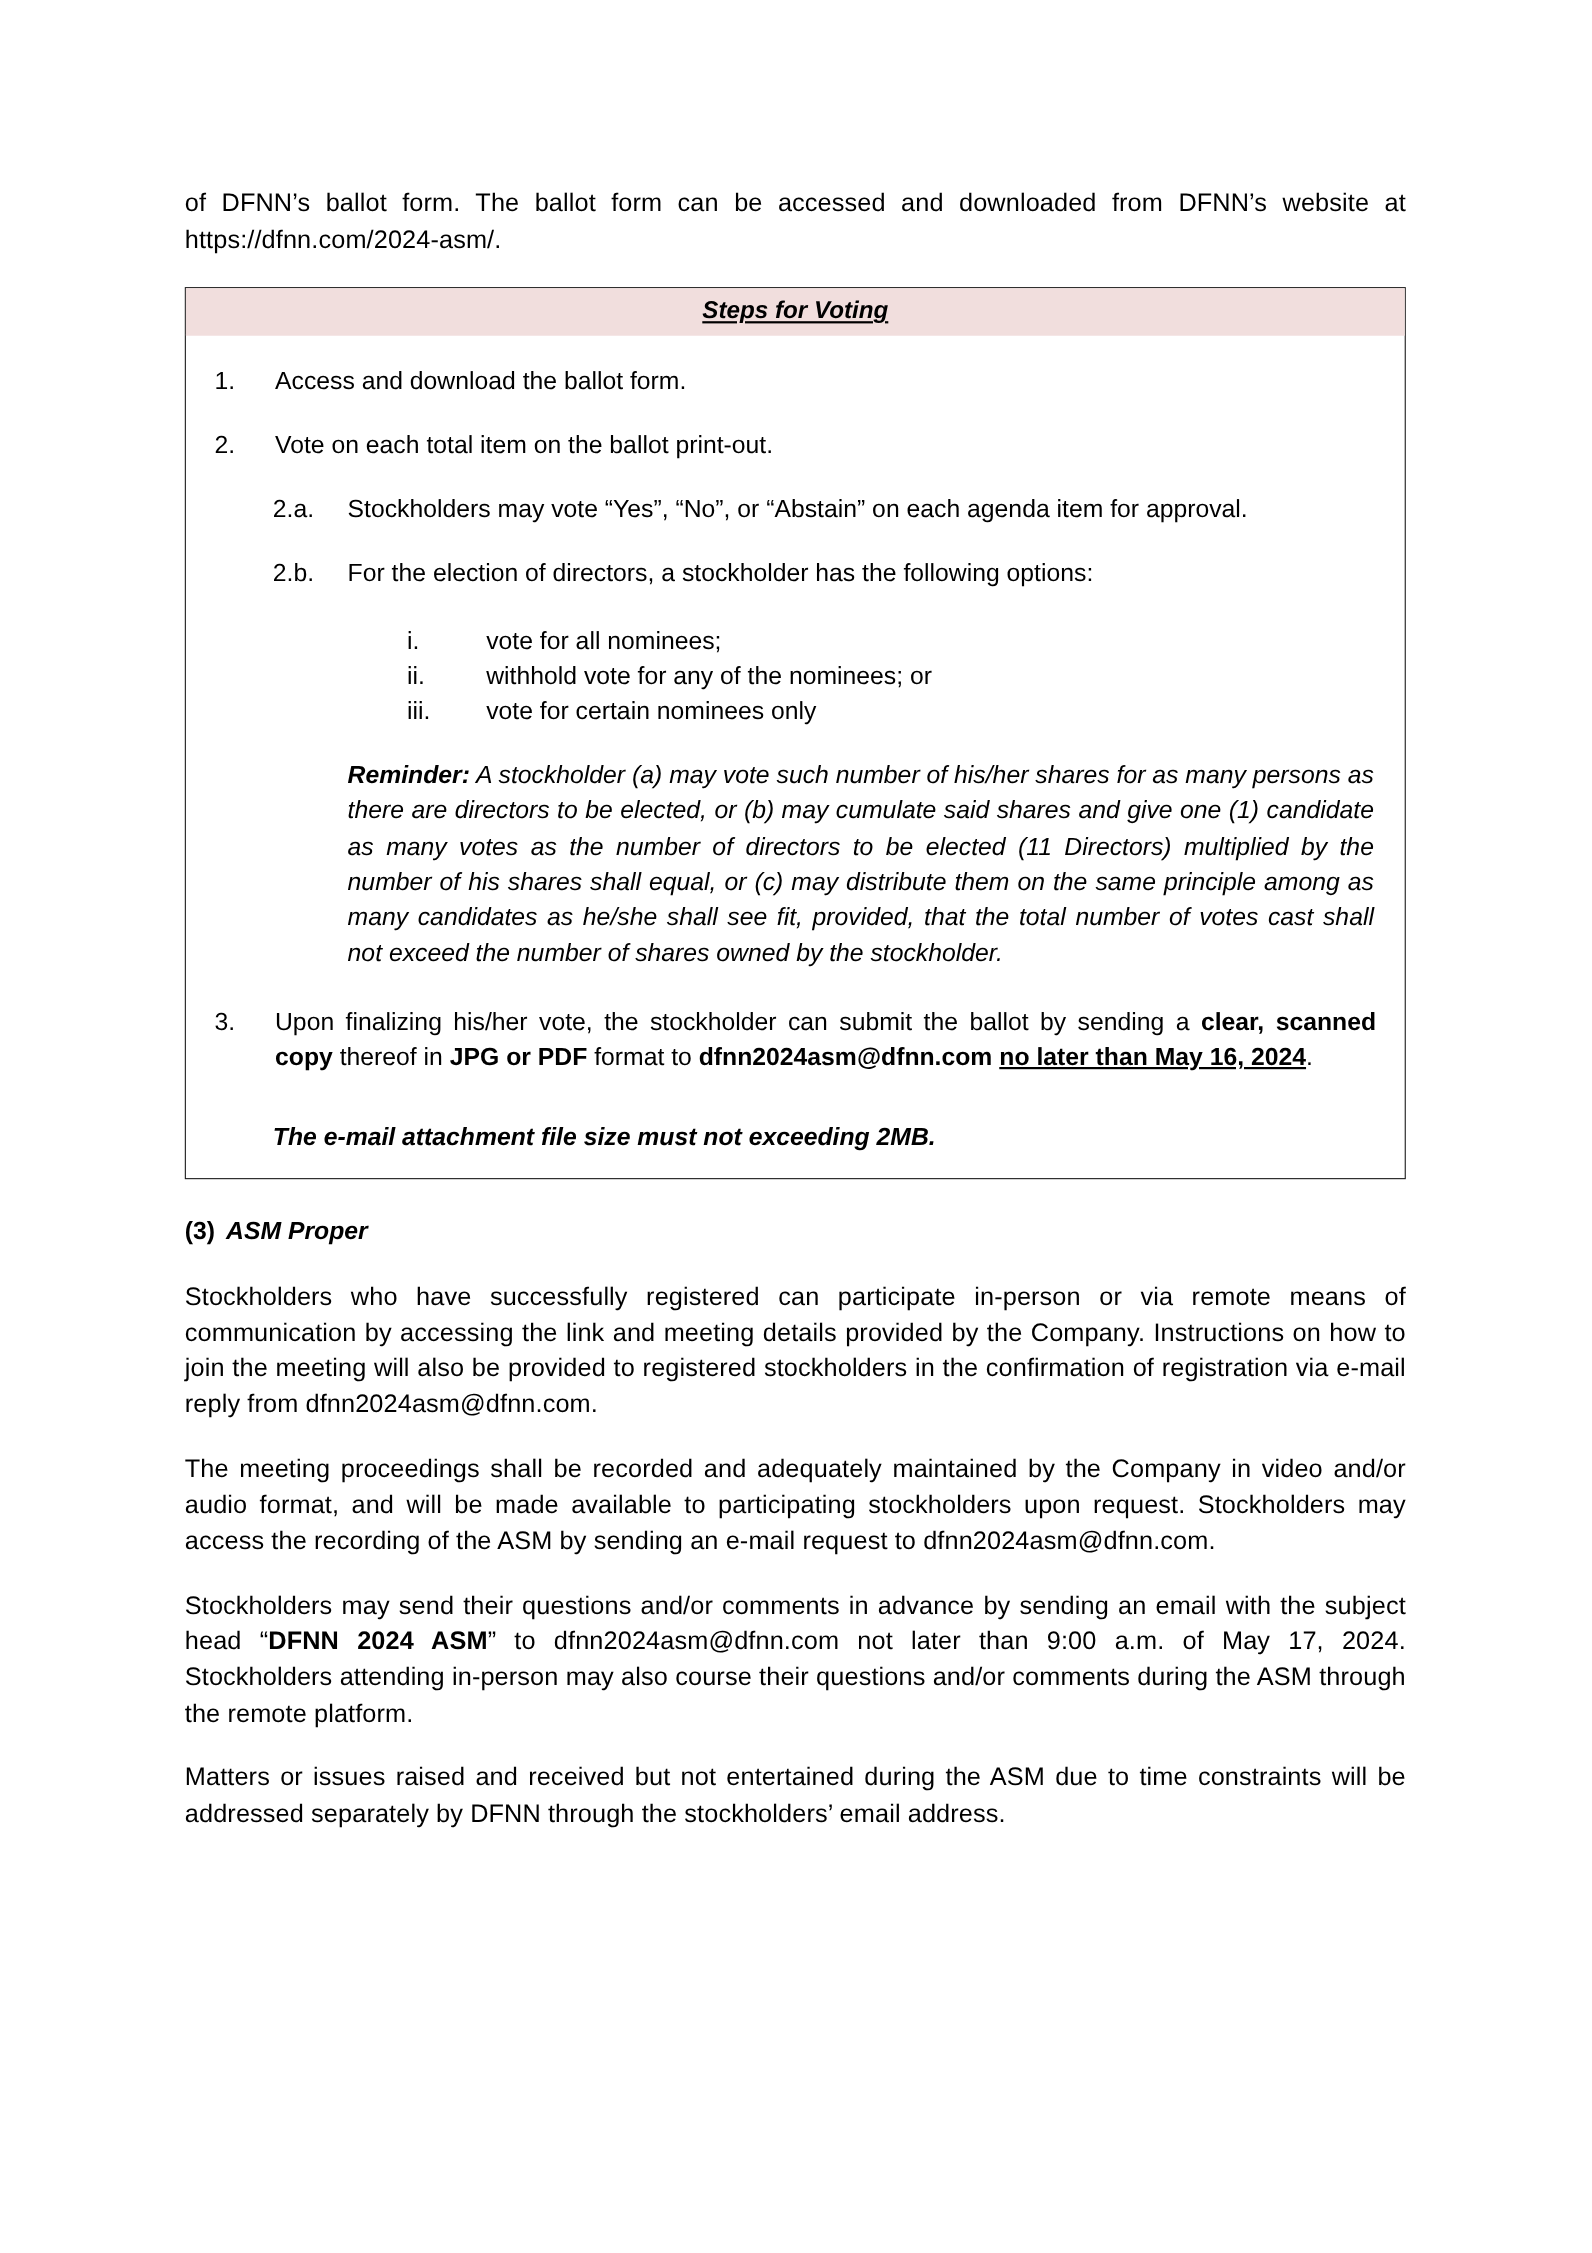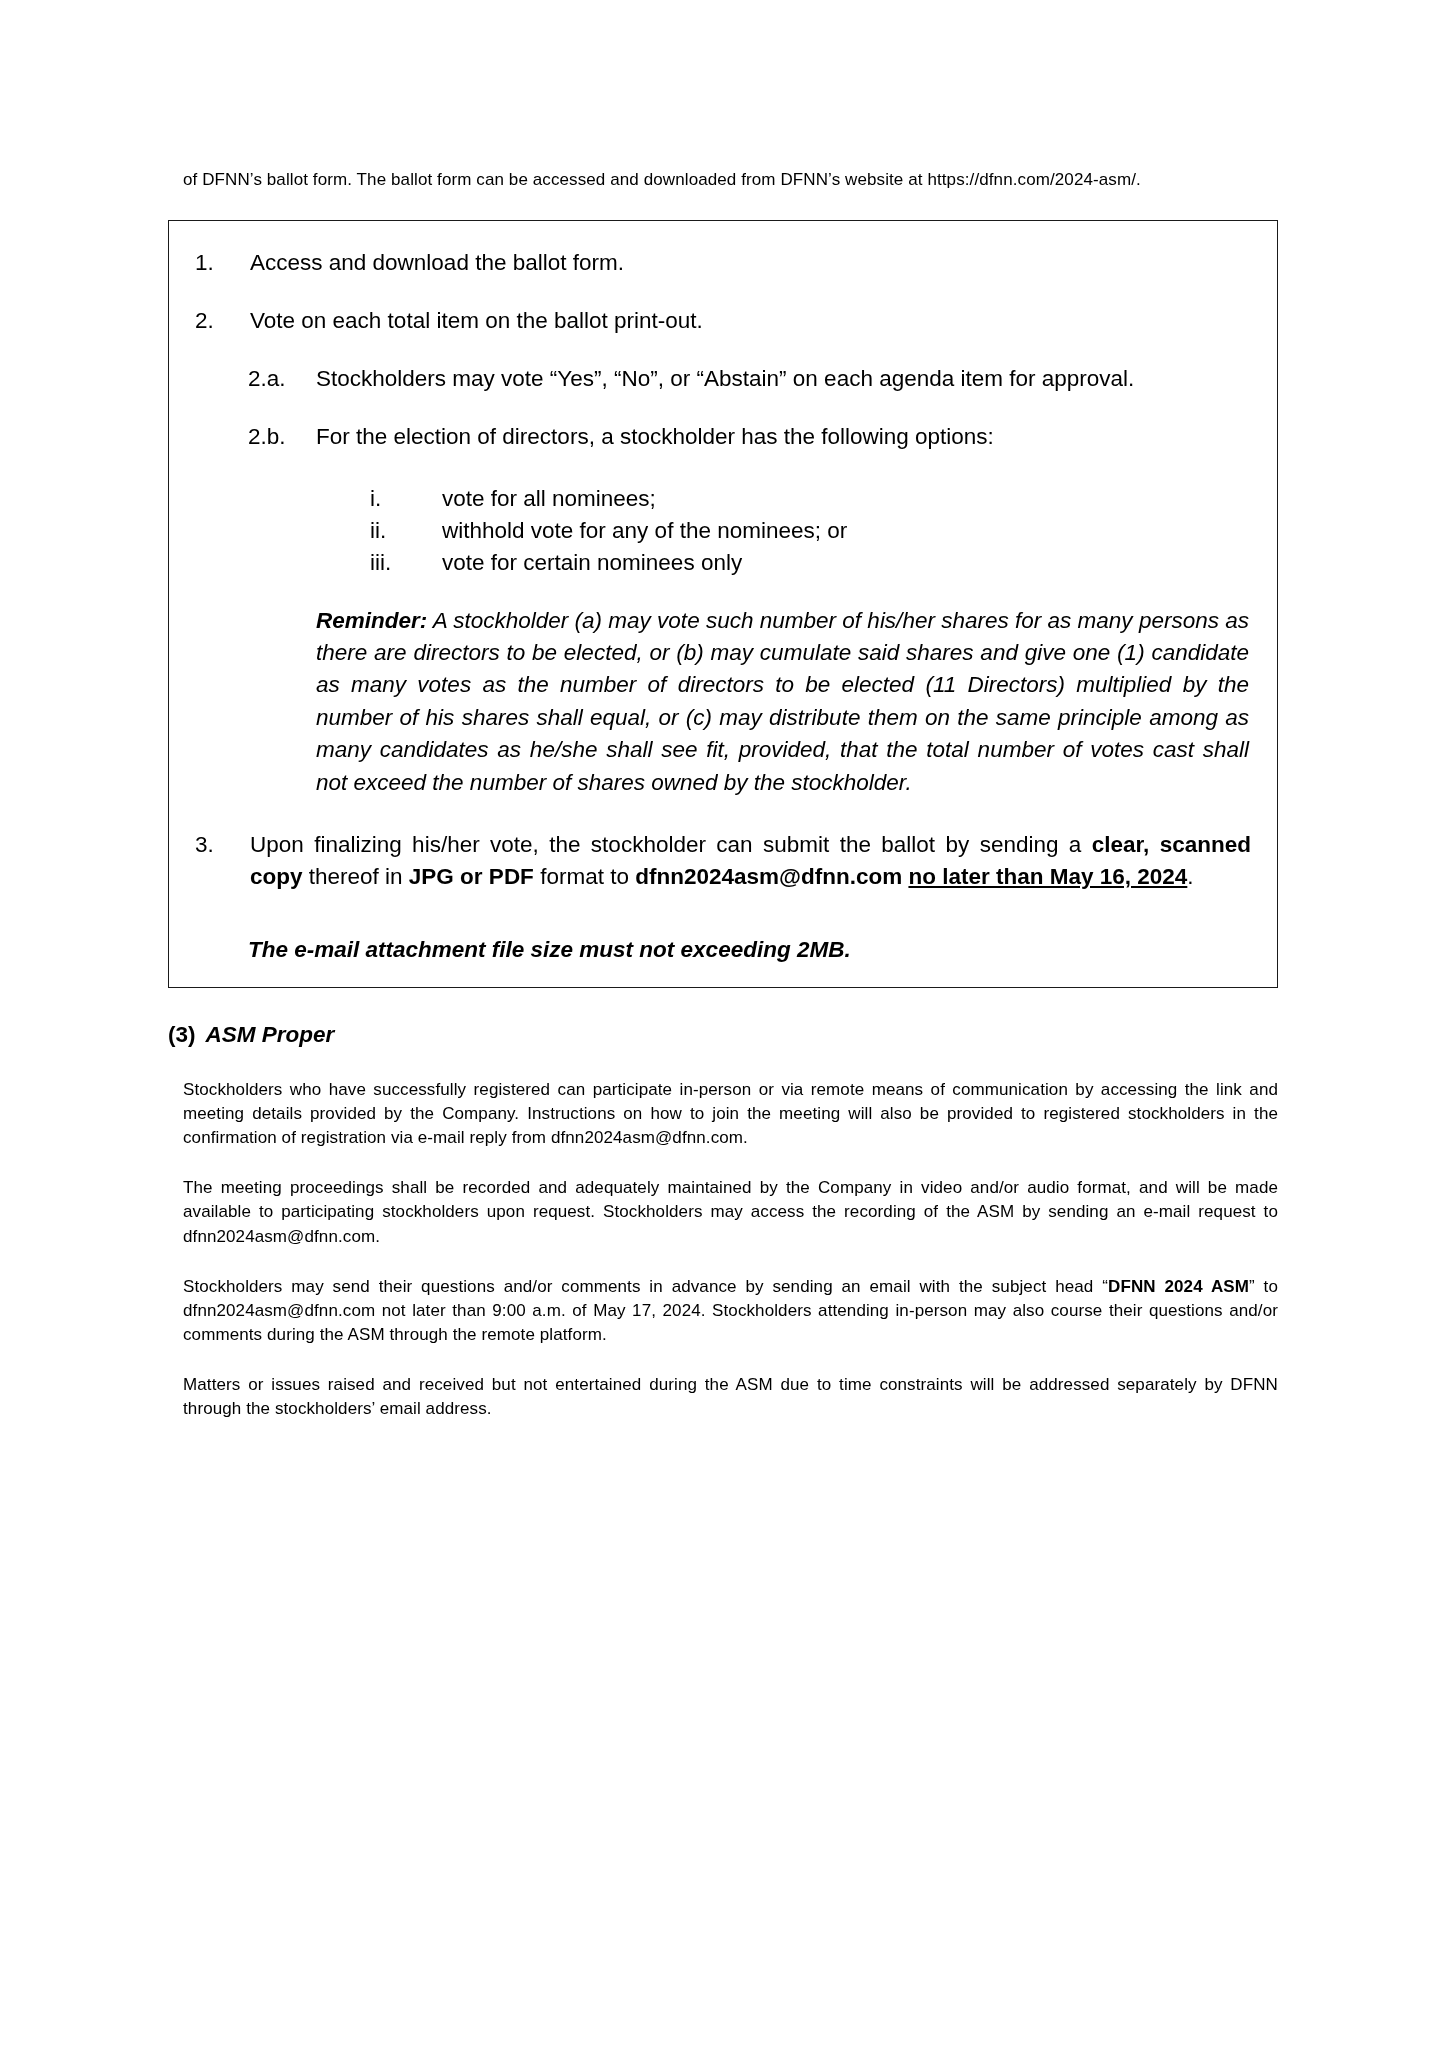--- a/index.html
+++ b/index.html
@@ -22,24 +22,24 @@
     overflow: hidden;
   }
   .content {
     position: absolute;
     left: 168px;
     top: 168px;
     width: 1110px;
   }
 
   p.body-text {
-    font-size: 17px;
-    line-height: 1.42;
-    text-align: justify;
-    margin: 0 0 26px 15px;
+    font-size: 23px;
+    line-height: 1.42;
+    text-align: justify;
+    margin: 0 0 26px 0;
     letter-spacing: 0.1px;
   }
 
   
   .steps-box {
     border: 1.6px solid #1a1a1a;
     margin-top: 28px;
     margin-bottom: 34px;
     background: #ffffff;
   }
@@ -167,20 +167,23 @@
 </style>
 </head>
 <body>
 
 <div class="page">
   <div class="content">
 
     <p class="body-text">of DFNN’s ballot form. The ballot form can be accessed and downloaded from DFNN’s website at https://dfnn.com/2024-asm/.</p>
 
     <div class="steps-box">
+      <div class="steps-header">
+        <span>Steps for Voting</span>
+      </div>
       <div class="steps-body">
 
         <div class="step-row">
           <div class="marker">1.</div>
           <div class="step-text">Access and download the ballot form.</div>
         </div>
 
         <div class="step-row">
           <div class="marker">2.</div>
           <div class="step-text">Vote on each total item on the ballot print-out.</div>

